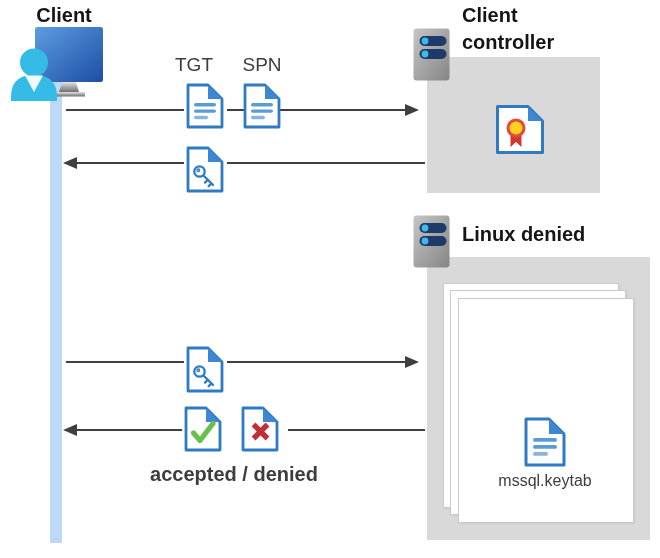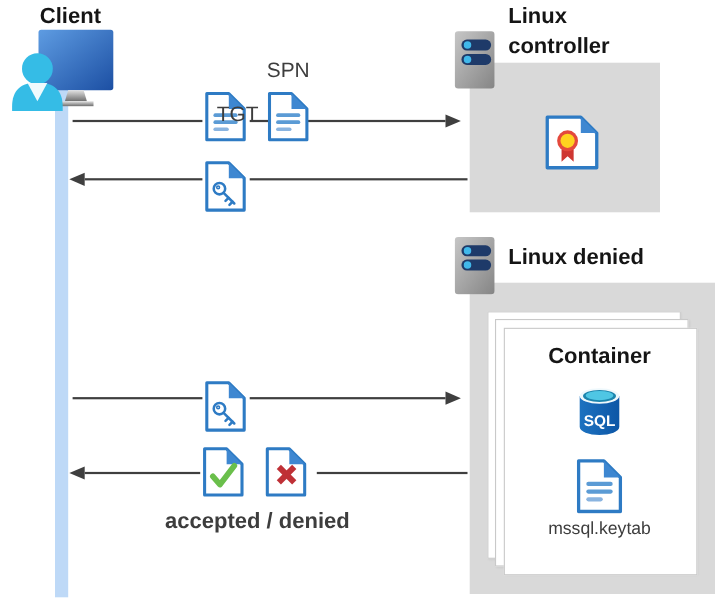--- a/index.html
+++ b/index.html
@@ -64,21 +64,21 @@
         </linearGradient>
       </defs>
       <rect x="0.5" y="0.5" width="36" height="52" rx="3" fill="url(#srv1)"></rect>
       <rect x="6.5" y="8" width="27" height="10" rx="5" fill="#1e3a69"></rect>
       <circle cx="12" cy="13" r="3.4" fill="#41b8ea"></circle>
       <rect x="6.5" y="21" width="27" height="10" rx="5" fill="#1e3a69"></rect>
       <circle cx="12" cy="26" r="3.4" fill="#41b8ea"></circle>
     </svg>
   </div>
 
-  <div class="abs title" style="left:462px;top:2px;width:125px;z-index:5;">Linux controller</div>
+  <div class="abs title" style="left:462px;top:2px;width:125px;z-index:5;">Client controller</div>
 
   <div class="abs" style="left:495px;top:104px;z-index:5;">
     <svg width="50" height="51" viewBox="0 0 50 51">
       <path d="M2.5 2.5 H33 L47.5 17 V48.5 H2.5 Z" fill="#ffffff" stroke="#2e7bc4" stroke-width="3" stroke-linejoin="round"></path>
       <path d="M33 2.5 L47.5 17 L33 17 Z" fill="#3e87d1"></path>
       <path d="M15.5 30 L15.5 43 L21 38 L26.5 43 L26.5 30 Z" fill="#cf3732"></path>
       <circle cx="21" cy="24" r="9.5" fill="#e4493c"></circle>
       <circle cx="21" cy="24" r="6.5" fill="#ffd21f"></circle>
     </svg>
   </div>
@@ -100,51 +100,35 @@
       <circle cx="12" cy="26" r="3.4" fill="#41b8ea"></circle>
     </svg>
   </div>
 
   <div class="abs title" style="left:462px;top:221px;width:180px;z-index:5;">Linux denied</div>
 
   <div class="abs page" style="left:443px;top:283px;width:174px;height:223px;z-index:3;"></div>
   <div class="abs page" style="left:450px;top:290px;width:174px;height:223px;z-index:4;"></div>
   <div class="abs page" style="left:458px;top:298px;width:174px;height:223px;z-index:5;"></div>
 
-  <div class="abs title center" style="left:458px;top:311px;width:174px;z-index:6;">Container</div>
-
-  <div class="abs" style="left:524px;top:350px;z-index:6;">
-    <svg width="42" height="48" viewBox="0 0 42 48">
-      <defs>
-        <linearGradient id="sqlb" x1="0" y1="0" x2="1" y2="0">
-          <stop offset="0" stop-color="#1d72c0"></stop>
-            <stop offset="1" stop-color="#0c56a6"></stop>
-        </linearGradient>
-      </defs>
-      <path d="M3 10 L3 38 A18 7.5 0 0 0 39 38 L39 10 Z" fill="url(#sqlb)"></path>
-      <ellipse cx="21" cy="10" rx="18" ry="7" fill="#eef8fc"></ellipse>
-      <ellipse cx="21" cy="10" rx="15" ry="5.4" fill="#1b84ad"></ellipse>
-      <ellipse cx="21" cy="9.6" rx="12.5" ry="4.2" fill="#4fc6e4"></ellipse>
-      <text x="21" y="37" text-anchor="middle" font-size="14" font-weight="bold" fill="#ffffff" font-family="Liberation Sans, sans-serif">SQL</text>
-    </svg>
-  </div>
+
 
   <div class="abs" style="left:524px;top:417px;z-index:6;">
     <svg width="42" height="50" viewBox="0 0 42 50">
       <path d="M2 2 H25 L40 17 V48 H2 Z" fill="#ffffff" stroke="#2e7bc4" stroke-width="3" stroke-linejoin="round"></path>
       <path d="M25 2 L40 17 L25 17 Z" fill="#3e87d1"></path>
       <rect x="9" y="21" width="24" height="3.8" rx="1.9" fill="#5b9bd5"></rect>
       <rect x="9" y="28" width="24" height="3.8" rx="1.9" fill="#5b9bd5"></rect>
       <rect x="9" y="35" width="15" height="3.8" rx="1.9" fill="#8ab4e0"></rect>
     </svg>
   </div>
 
   <div class="abs plain center" style="left:458px;top:472px;width:174px;font-size:16px;z-index:6;">mssql.keytab</div>
 
-  <div class="abs plain center" style="left:196px;top:54px;width:40px;z-index:5;margin-top:40px;">TGT</div>
+  <div class="abs plain center" style="left:174px;top:54px;width:40px;z-index:5;">TGT</div>
   <div class="abs plain center" style="left:242px;top:54px;width:40px;z-index:5;">SPN</div>
 
   <div class="abs hline" style="left:66px;top:109px;width:118px;z-index:2;"></div>
   <div class="abs hline" style="left:227px;top:109px;width:178px;z-index:2;"></div>
   <div class="abs arrow-right" style="left:405px;top:104px;z-index:2;"></div>
 
   <div class="abs" style="left:186px;top:83px;z-index:3;">
     <svg width="38" height="46" viewBox="0 0 38 46">
       <path d="M2 2 H22 L36 16 V44 H2 Z" fill="#ffffff" stroke="#2e7bc4" stroke-width="2.8" stroke-linejoin="round"></path>
       <path d="M22 2 L36 16 L22 16 Z" fill="#3e87d1"></path>

